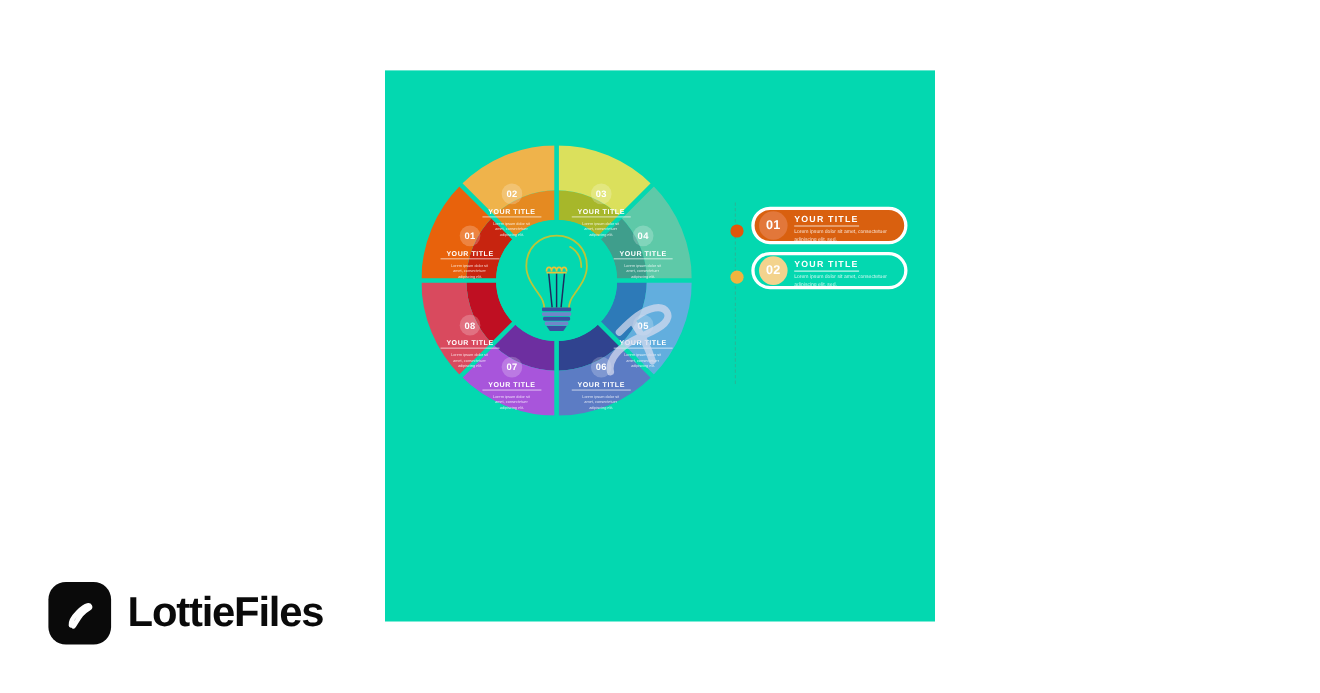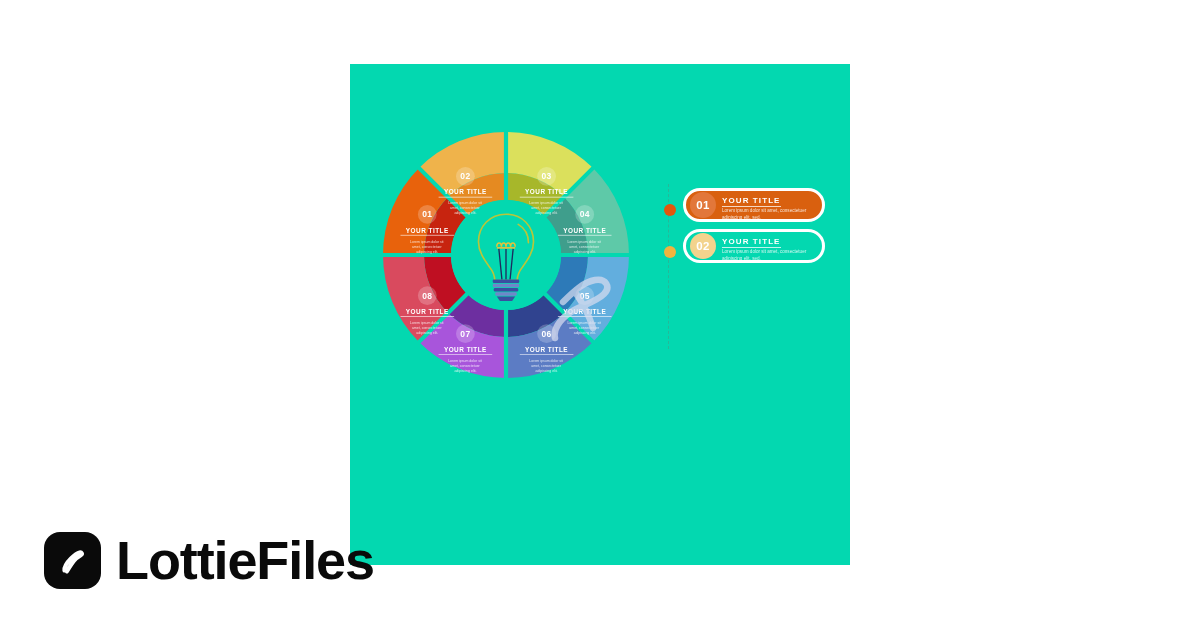--- a/index.html
+++ b/index.html
@@ -91,21 +91,21 @@
   #logo-row {
     position: absolute; left: 44px; top: 529px;
     display: flex; align-items: center; gap: 15px;
   }
   #logo-mark {
     width: 57px; height: 57px; border-radius: 16px;
     background: #0a0a0a;
     display: flex; align-items: center; justify-content: center;
   }
   #logo-text {
-    font-size: 54px; font-weight: bold; color: #0a0a0a;
+    font-size: 38px; font-weight: bold; color: #0a0a0a;
     letter-spacing: -1.1px;
   }
 </style>
 </head>
 <body>
 
 <div id="page">
 
   <div id="canvas">
 

